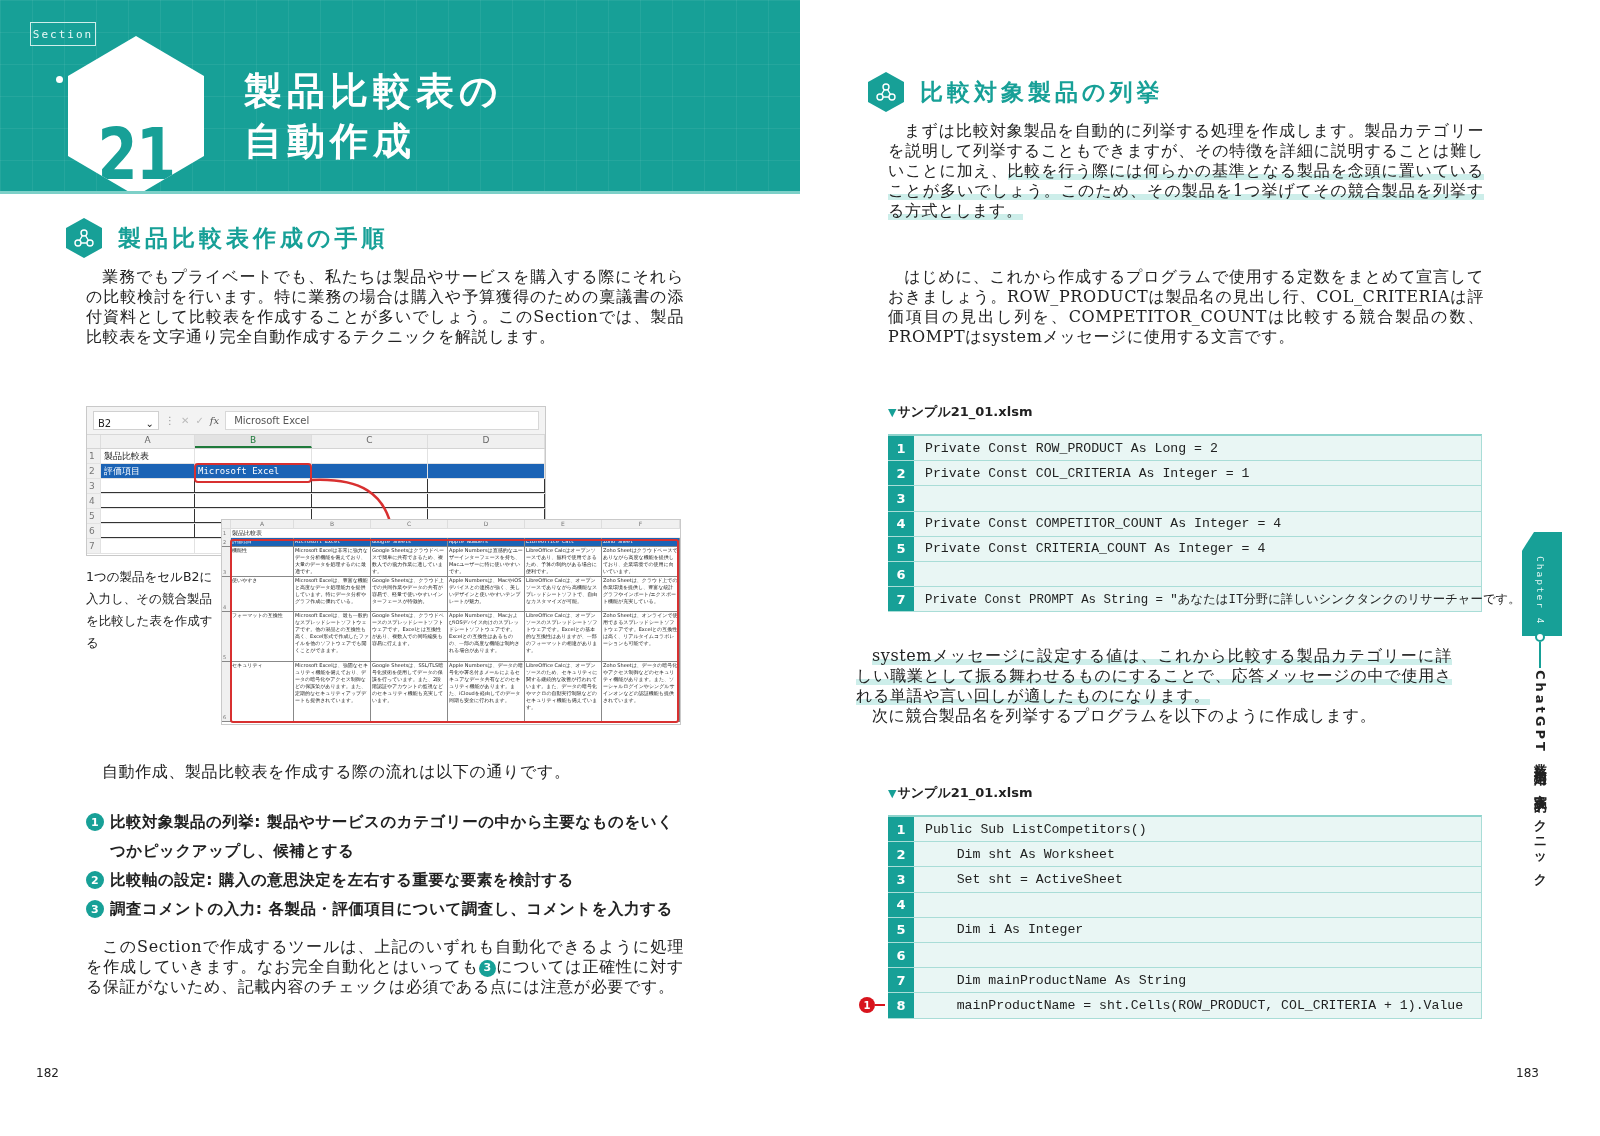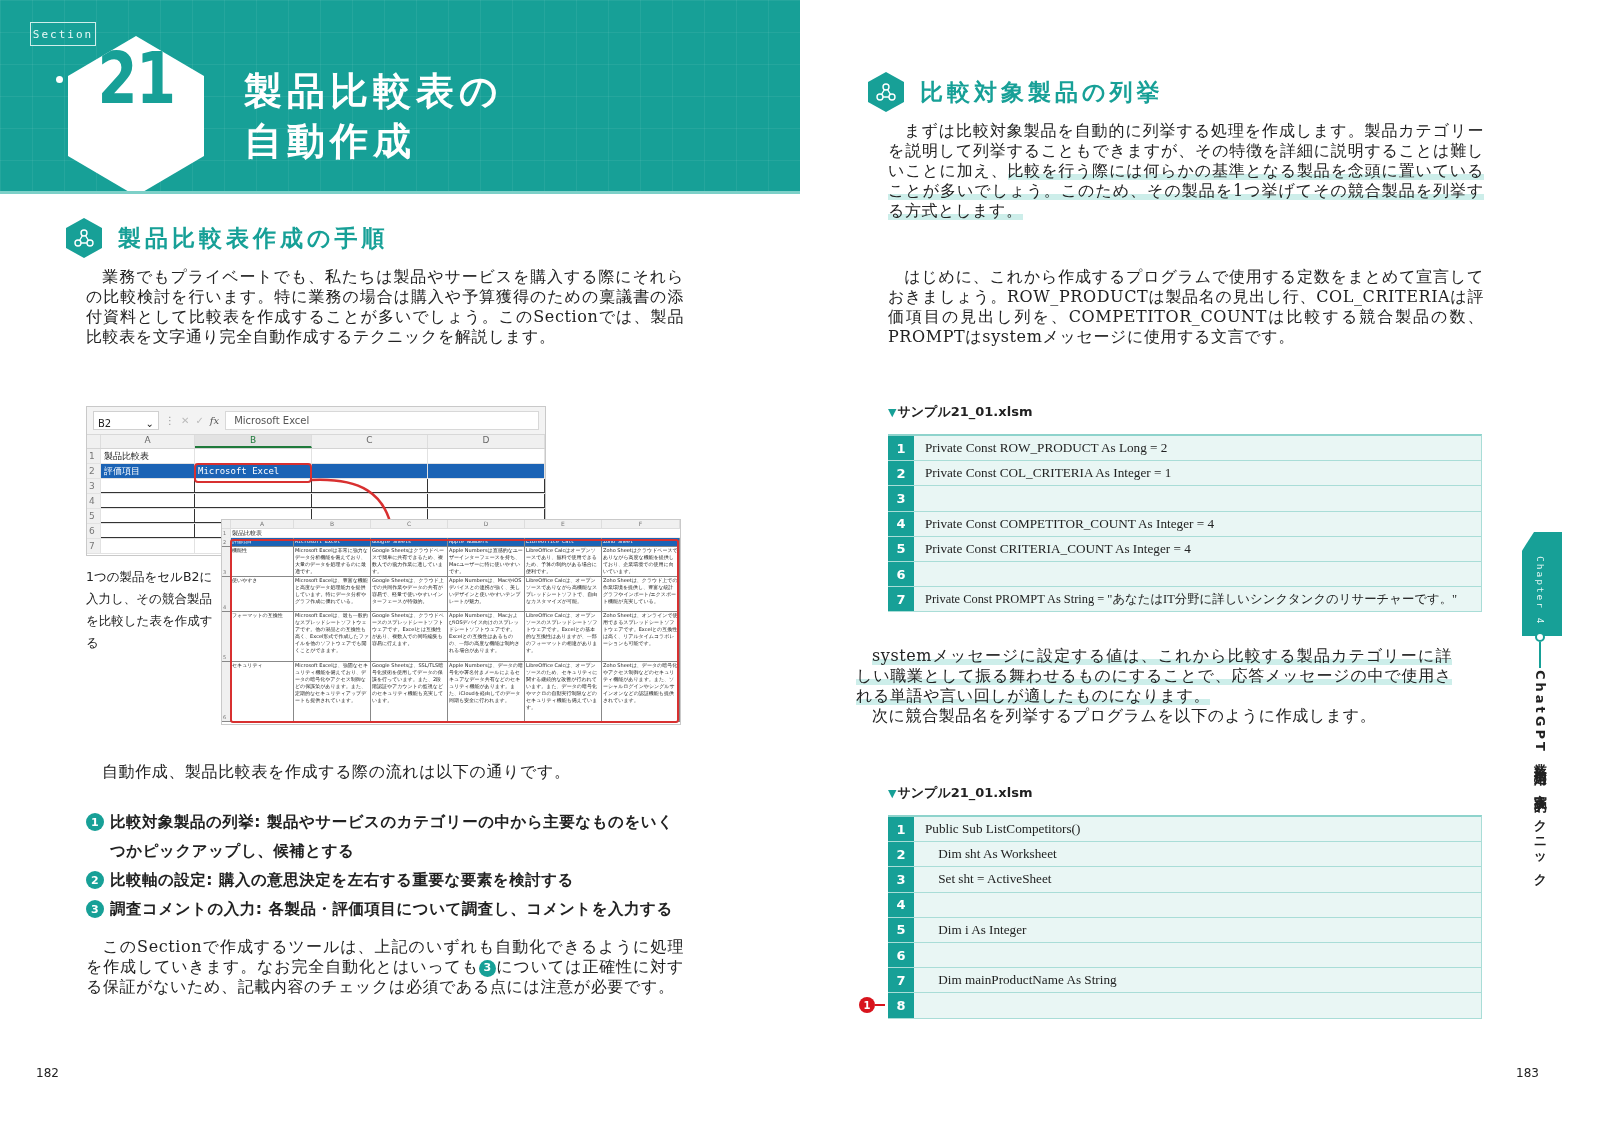--- a/index.html
+++ b/index.html
@@ -25,21 +25,21 @@
     position: absolute; left: 30px; top: 22px; width: 66px; height: 24px;
     border: 1.5px solid #cfeeea; color: #eafaf8;
     font-family: "DejaVu Sans Mono", monospace; font-size: 11px; letter-spacing: 2px;
     display: flex; align-items: center; justify-content: center;
   }
   .tag-dot { position: absolute; left: 56px; top: 76px; width: 7px; height: 7px; border-radius: 50%; background: #fff; }
   .hex-num {
     position: absolute; left: 68px; top: 36px; width: 136px; height: 160px;
     background: #ffffff;
     clip-path: polygon(50% 0%, 100% 25%, 100% 75%, 50% 100%, 0% 75%, 0% 25%);
-    display: flex; align-items: flex-start; justify-content: center;
+    display: flex; align-items: flex-end; justify-content: center;
   }
   .hex-num span {
     font-family: "DejaVu Sans", sans-serif; font-weight: bold; font-size: 72px;
     color: #17a097; letter-spacing: -2px; transform: scaleX(0.8);
   }
   .chapter-title {
     position: absolute; left: 244px; top: 66px; color: #ffffff;
     font-family: "DejaVu Sans", sans-serif; font-weight: bold; font-size: 38px;
     line-height: 50px; letter-spacing: 5px;
   }
@@ -110,21 +110,21 @@
 
   .folio { position: absolute; top: 1066px; font-family: "DejaVu Sans", sans-serif; font-size: 12px; color: #222; }
 
   
   .sample-label { position: absolute; font-family: "DejaVu Sans", sans-serif; font-weight: bold; font-size: 13px; color: #222; }
   .sample-label .tri { color: #17a097; font-size: 11px; margin-right: 1px; }
 
   .code { position: absolute; left: 888px; width: 594px; border-top: 2px solid #8ed3cc; background: #e9f6f4; }
   .code-row { display: flex; height: 25.2px; border-bottom: 1px solid #a9ddd7; }
   .code-row .ln { width: 26px; flex: none; background: #17a097; color: #fff; font-family: "DejaVu Sans", sans-serif; font-weight: bold; font-size: 13px; display: flex; align-items: center; justify-content: center; }
-  .code-row .src { padding-left: 11px; font-family: Liberation Serif, serif; font-size: 13.2px; color: #222; display: flex; align-items: center; white-space: pre; }
+  .code-row .src { padding-left: 11px; font-family: Liberation Mono, monospace; font-size: 13.2px; color: #222; display: flex; align-items: center; white-space: pre; }
   .code-border { border-right: 1px solid #a9ddd7; }
 
   .marker { position: absolute; left: 859px; top: 997px; display: flex; align-items: center; }
   .marker .dot { width: 16px; height: 16px; border-radius: 50%; background: #d8141d; color: #fff; font-family: "DejaVu Sans", sans-serif; font-size: 10px; font-weight: bold; display: flex; align-items: center; justify-content: center; }
   .marker .dash { width: 10px; height: 2px; background: #d8141d; }
 
   
   .chapter-tab { position: absolute; left: 1522px; top: 532px; width: 40px; height: 104px; background: #17a097; clip-path: polygon(30% 0, 100% 0, 100% 100%, 0 100%, 0 18%); }
   .chapter-tab span { position: absolute; left: 13px; top: 24px; writing-mode: vertical-rl; font-family: "DejaVu Sans Mono", monospace; font-size: 9.5px; letter-spacing: 2px; color: #e8f8f6; }
   .chapter-ring { position: absolute; left: 1535px; top: 632px; width: 10px; height: 10px; border-radius: 50%; background: #fff; border: 2px solid #17a097; }
@@ -419,20 +419,21 @@
   <div class="code-row">
       <div class="ln">6</div>
       <div class="src"></div>
     </div>
   <div class="code-row">
       <div class="ln">7</div>
       <div class="src">    Dim mainProductName As String</div>
     </div>
   <div class="code-row">
       <div class="ln">8</div>
+      <div class="src">    mainProductName = sht.Cells(ROW_PRODUCT, COL_CRITERIA + 1).Value</div>
     </div>
 </div>
 
 <div class="marker">
   <div class="dot">1</div>
   <div class="dash"></div>
 </div>
 
 <div class="chapter-tab">
   <span>Chapter 4</span>

